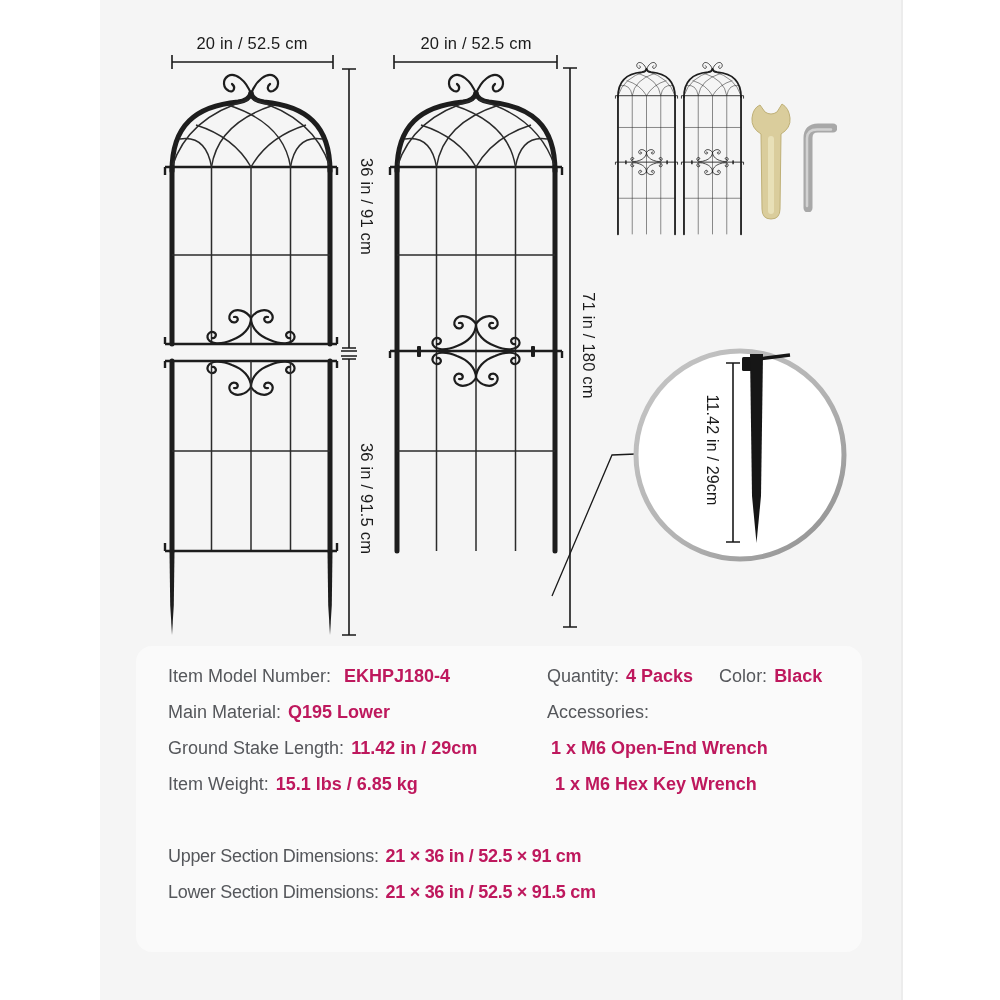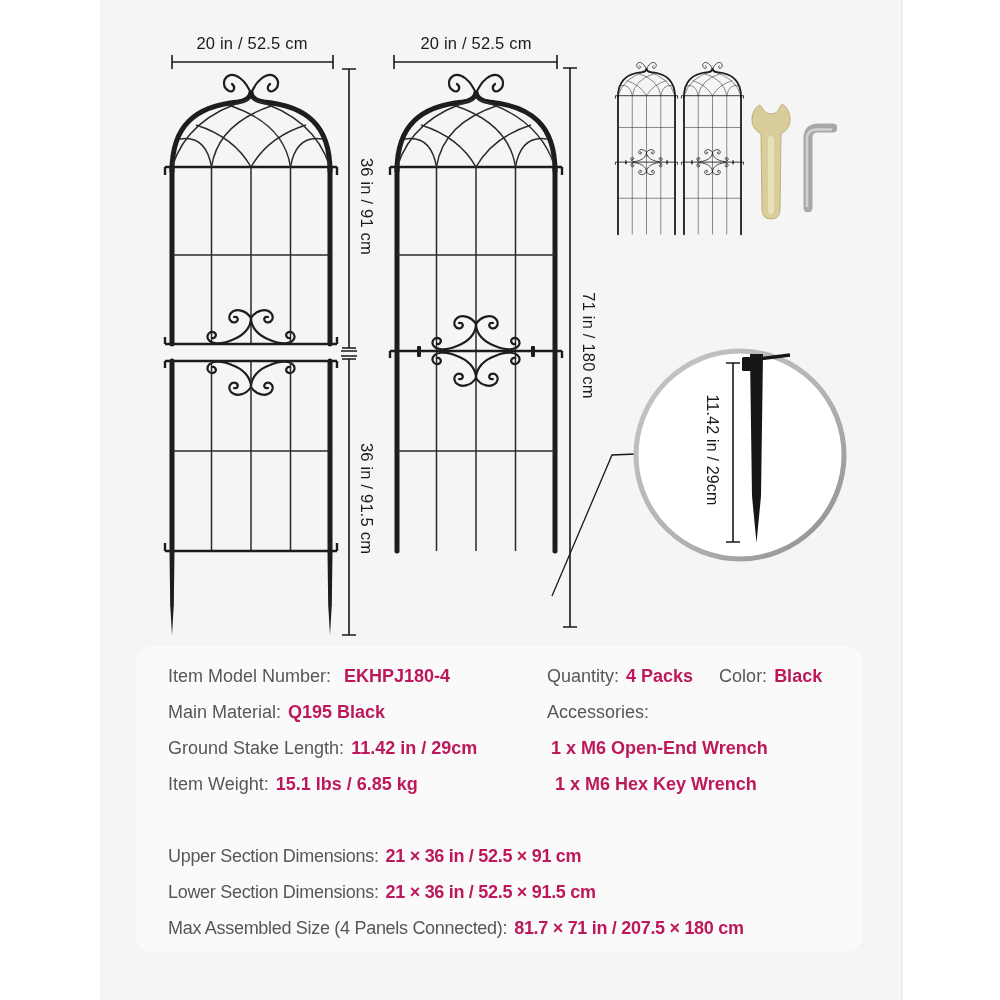--- a/index.html
+++ b/index.html
@@ -173,21 +173,21 @@
   <div class="dim-label vlabel" style="left:291px;top:489px;width:150px">36 in / 91.5 cm</div>
   <div class="dim-label vlabel" style="left:518px;top:336px;width:140px">71 in / 180 cm</div>
   <div class="dim-label vlabel" style="left:637px;top:441px;width:150px;font-size:16px">11.42 in / 29cm</div>
 
   <div class="abs spec-panel">
 
     <div class="spec-row" style="left:32px;top:18px">
       <span class="lbl">Item Model Number:</span><span class="val val-wide">EKHPJ180-4</span>
     </div>
     <div class="spec-row" style="left:32px;top:54px">
-      <span class="lbl">Main Material:</span><span class="val">Q195 Black</span>
+      <span class="lbl">Main Material:</span><span class="val">Q195 Lower</span>
     </div>
     <div class="spec-row" style="left:32px;top:90px">
       <span class="lbl">Ground Stake Length:</span><span class="val">11.42 in / 29cm</span>
     </div>
     <div class="spec-row" style="left:32px;top:126px">
       <span class="lbl">Item Weight:</span><span class="val">15.1 lbs / 6.85 kg</span>
     </div>
 
     <div class="spec-row" style="left:411px;top:18px">
       <span class="lbl">Quantity:</span><span class="val">4 Packs</span><span class="color-lbl">Color:</span><span class="val">Black</span>
@@ -201,19 +201,16 @@
     <div class="spec-row" style="left:411px;top:126px">
       <span class="val" style="margin-left:8px">1 x M6 Hex Key Wrench</span>
     </div>
 
     <div class="spec-row cond" style="left:32px;top:198px">
       <span class="lbl">Upper Section Dimensions:</span><span class="val">21 × 36 in / 52.5 × 91 cm</span>
     </div>
     <div class="spec-row cond" style="left:32px;top:234px">
       <span class="lbl">Lower Section Dimensions:</span><span class="val">21 × 36 in / 52.5 × 91.5 cm</span>
     </div>
-    <div class="spec-row cond" style="left:32px;top:270px">
-      <span class="lbl">Max Assembled Size (4 Panels Connected):</span><span class="val">81.7 × 71 in / 207.5 × 180 cm</span>
-    </div>
 
   </div>
 
 </div>
 
 </body></html>

